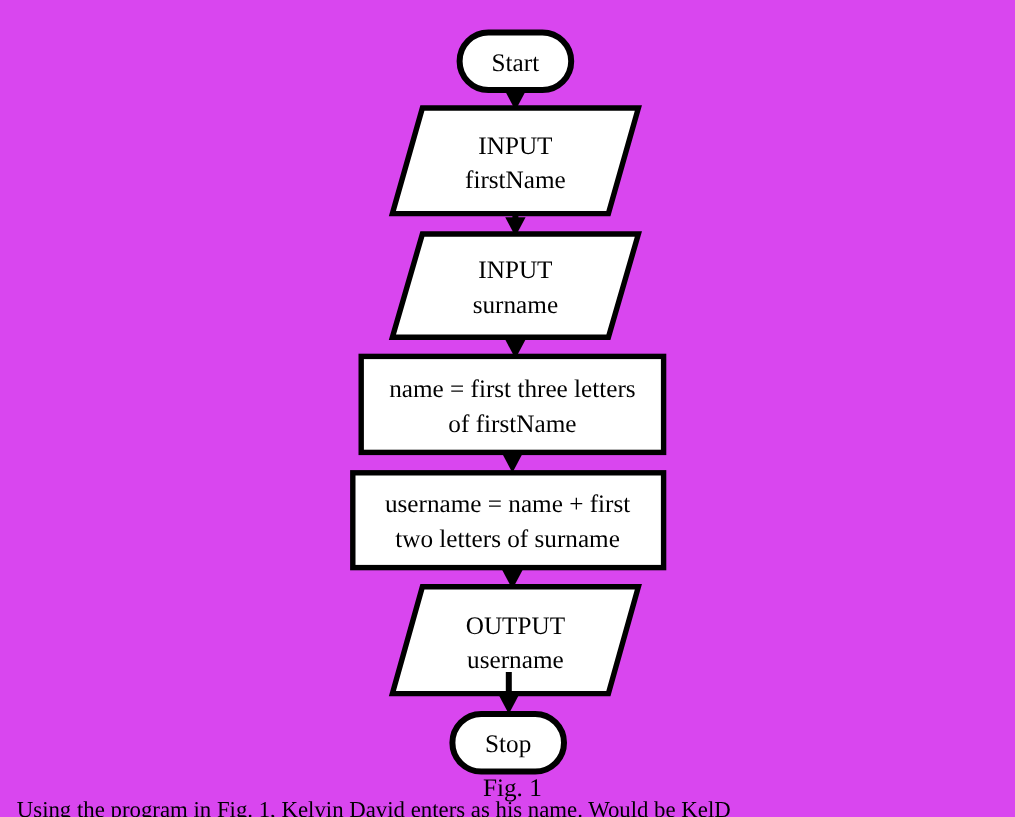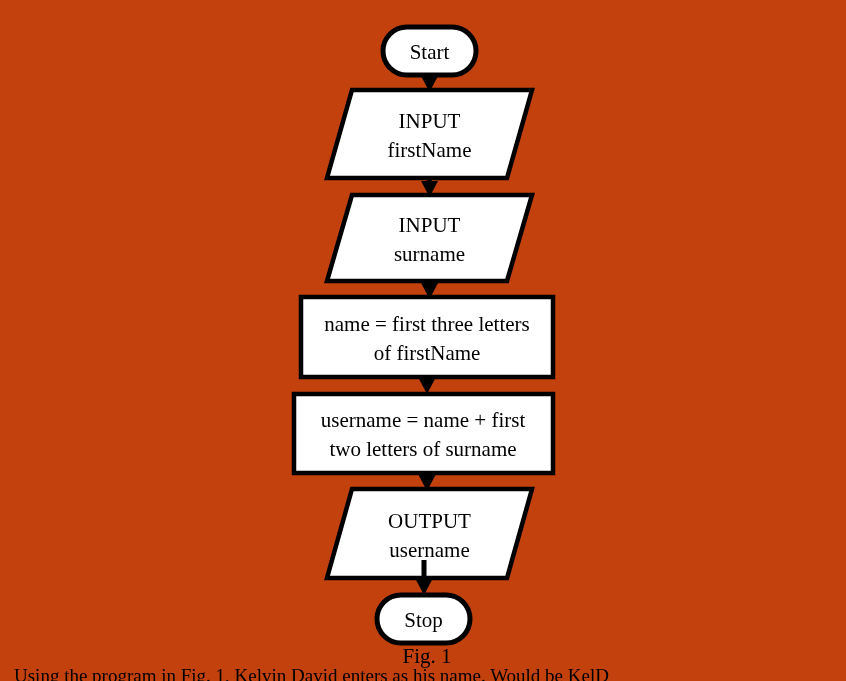--- a/index.html
+++ b/index.html
@@ -10,21 +10,21 @@
   }
   body {
     font-family: "Liberation Serif", "DejaVu Serif", serif;
     color: #000000;
   }
   #page {
     position: relative;
     width: 846px;
     height: 681px;
     overflow: hidden;
-    background: #c2410c;
+    background: #d946ef;
   }
   #flow-svg {
     position: absolute;
     left: 0;
     top: 0;
     width: 846px;
     height: 681px;
     display: block;
   }
   .shape-outline {

